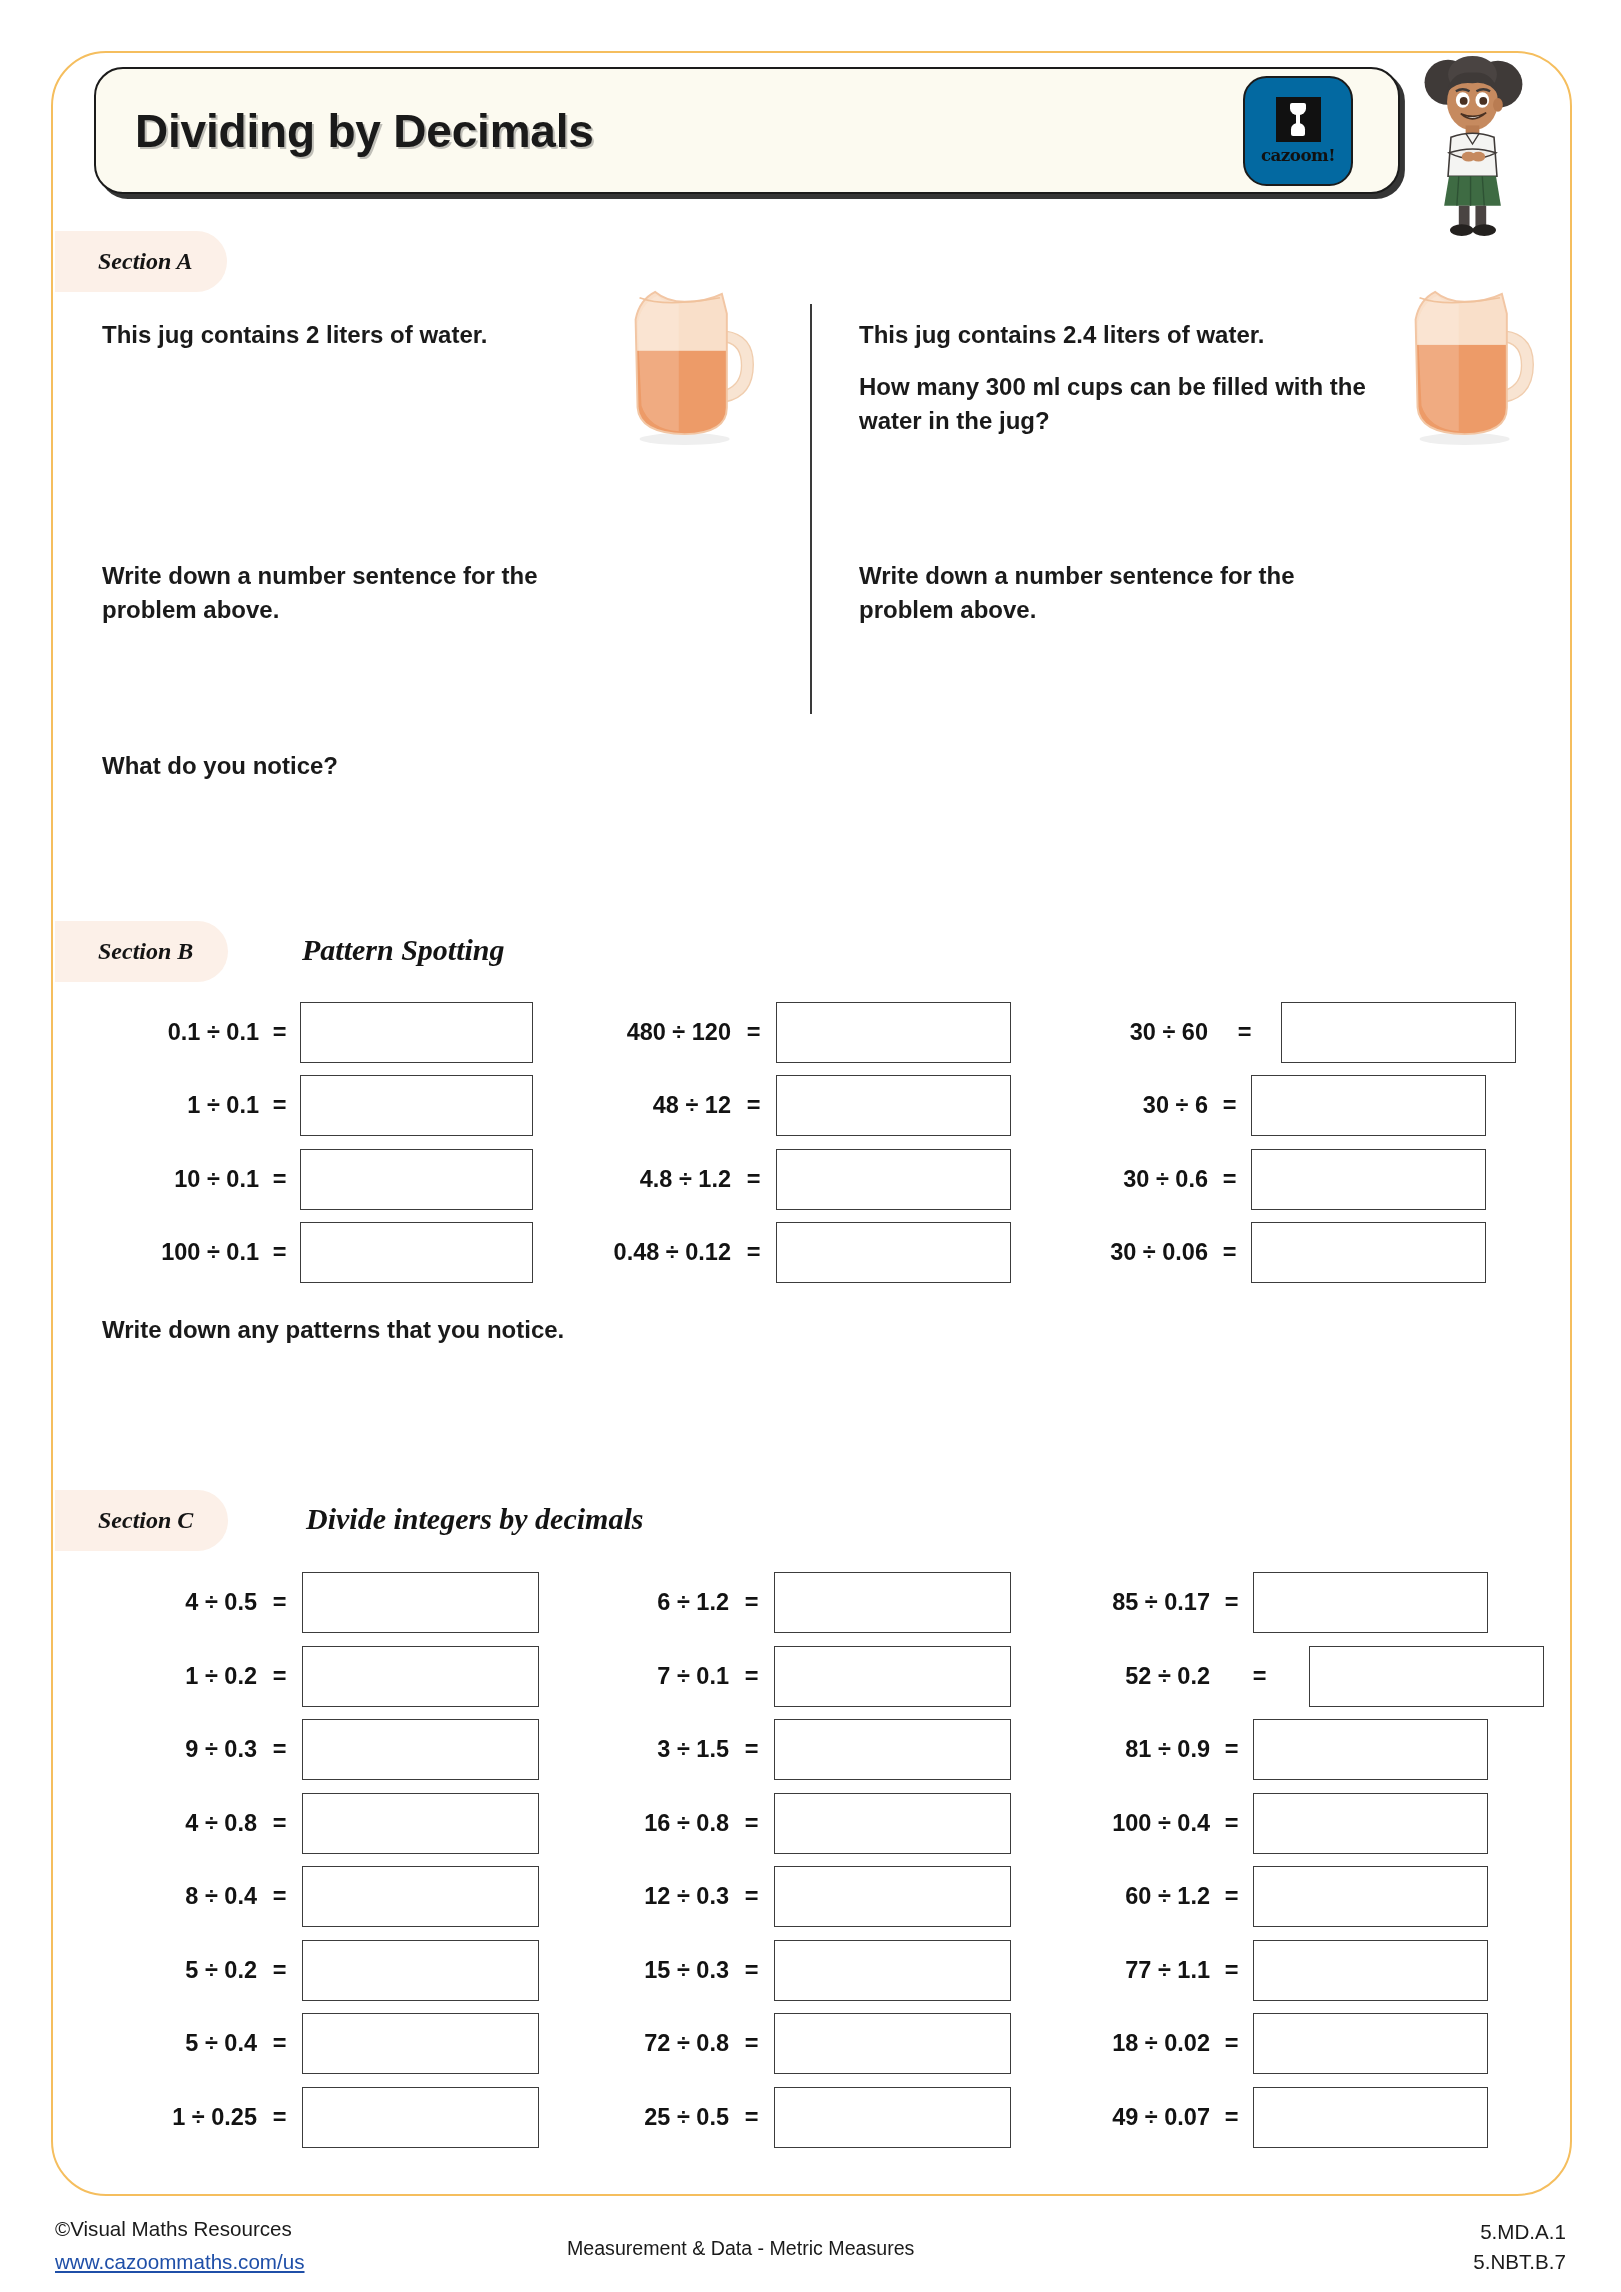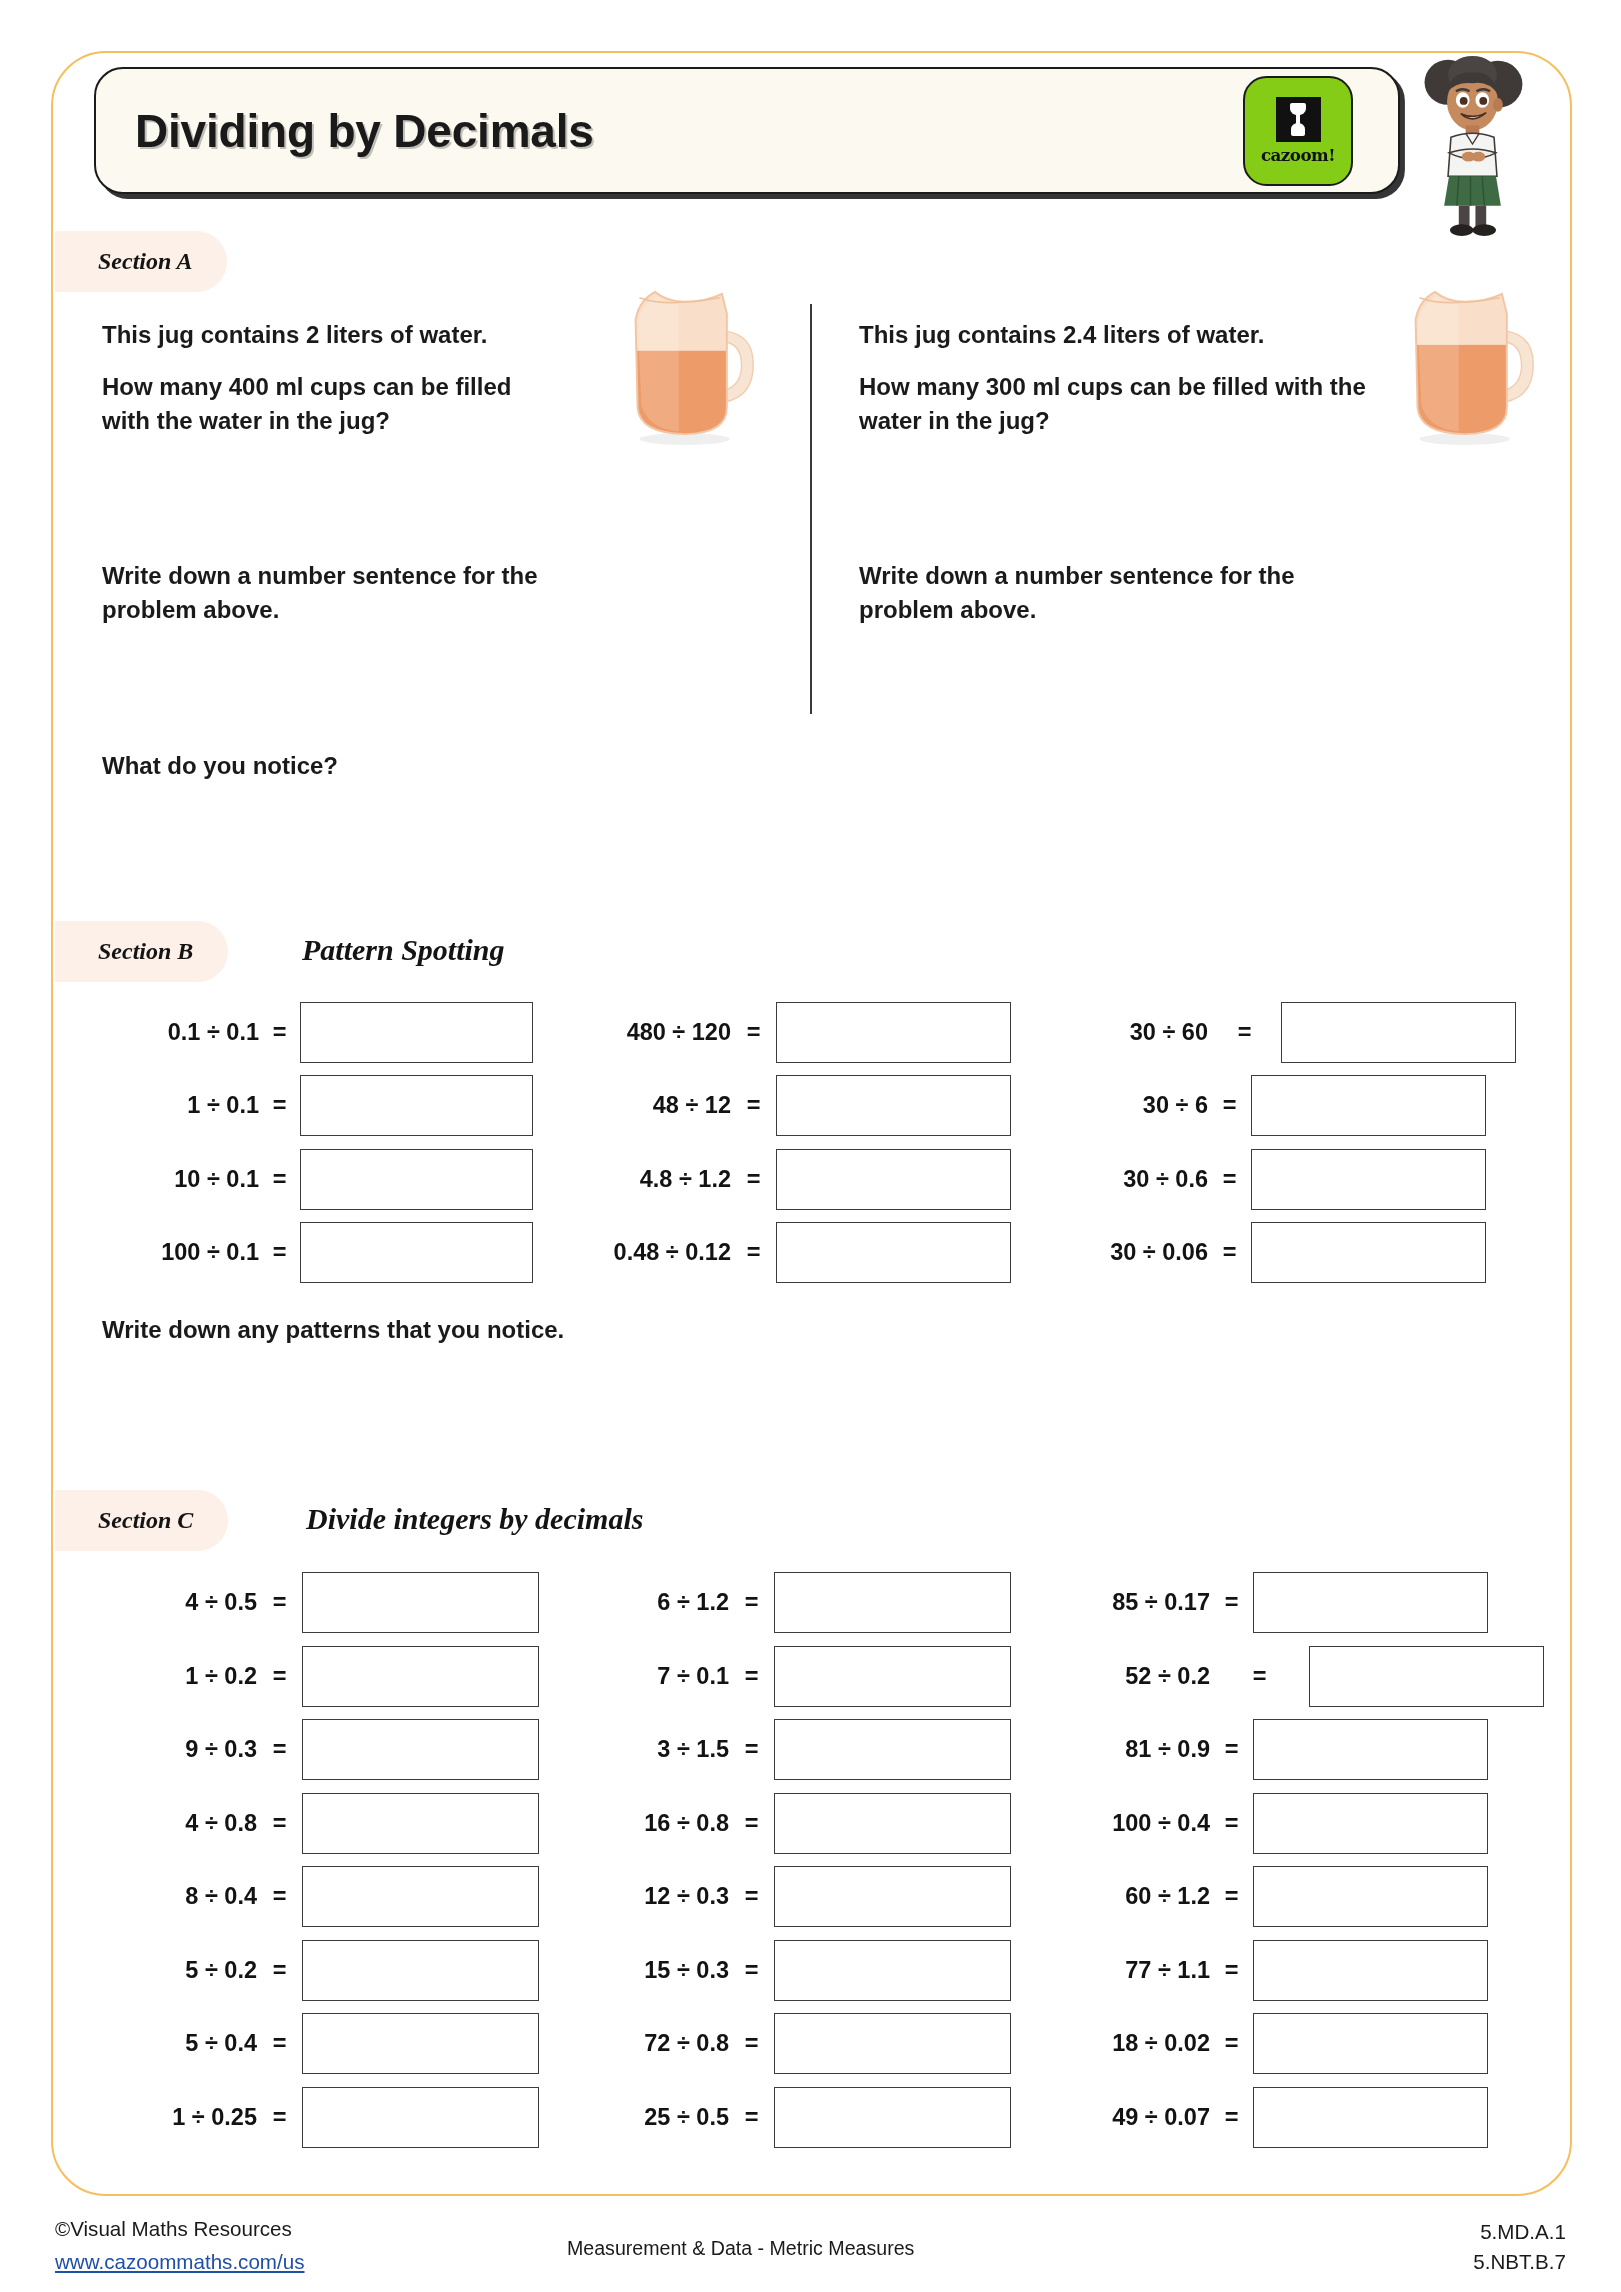--- a/index.html
+++ b/index.html
@@ -40,21 +40,21 @@
     color: #1a1a1a;
     letter-spacing: -0.2px;
     text-shadow: 2px 2px 0 rgba(80,80,80,0.35);
   }
 
   
   .logo-pill {
     position: absolute;
     left: 1243px; top: 76px;
     width: 110px; height: 110px;
-    background: #84cc16;
+    background: #0369a1;
     border: 2.5px solid #1b1b1b;
     border-radius: 23.5px;
     display: flex; flex-direction: column;
     align-items: center; justify-content: center;
     overflow: hidden;
   }
   .logo-mark {
     width: 45px; height: 45px;
     background: #111;
     display: flex; align-items: center; justify-content: center;
@@ -220,21 +220,20 @@
 
     <ellipse cx="59" cy="183" rx="12" ry="6" fill="#24211f"></ellipse>
     <ellipse cx="82" cy="183" rx="12" ry="6" fill="#24211f"></ellipse>
   </svg>
 
   <div class="sec-badge" style="top:231px;">
     <span>Section A</span>
   </div>
 
   <div class="btext" style="left:102px; top:318px; width:549px;">This jug contains 2 liters of  water.</div>
-  <div class="btext" style="left:102px; top:370px; width:461px;">How many 400 ml cups can be filled with the water in the jug?</div>
   <div class="btext" style="left:102px; top:559px; width:519px;">Write down a number sentence for the problem above.</div>
 
   <svg class="jug" style="left:616px; top:284px;" viewBox="0 0 155 165">
     <ellipse cx="70" cy="158" rx="46" ry="6" fill="#efefef"></ellipse>
     <path d="M112 48 Q140 52 140 82 Q140 114 112 120 L112 108 Q128 102 128 83 Q128 62 112 59 Z" fill="#F8E4D2" stroke="#F0CDAE" stroke-width="1.4"></path>
     <path d="M20 36 Q24 16 40 8 Q52 18 70 18 Q92 18 108 10 L113 30 L113 126 Q113 152 70 153 Q24 152 22 126 Z" fill="#F9DFC9"></path>
     <clipPath id="jugclipL">
         <path d="M20 36 Q24 16 40 8 Q52 18 70 18 Q92 18 108 10 L113 30 L113 126 Q113 152 70 153 Q24 152 22 126 Z"></path>
       </clipPath>
     <rect x="0" y="68" width="160" height="100" fill="#ED9B68" clip-path="url(#jugclipL)"></rect>

